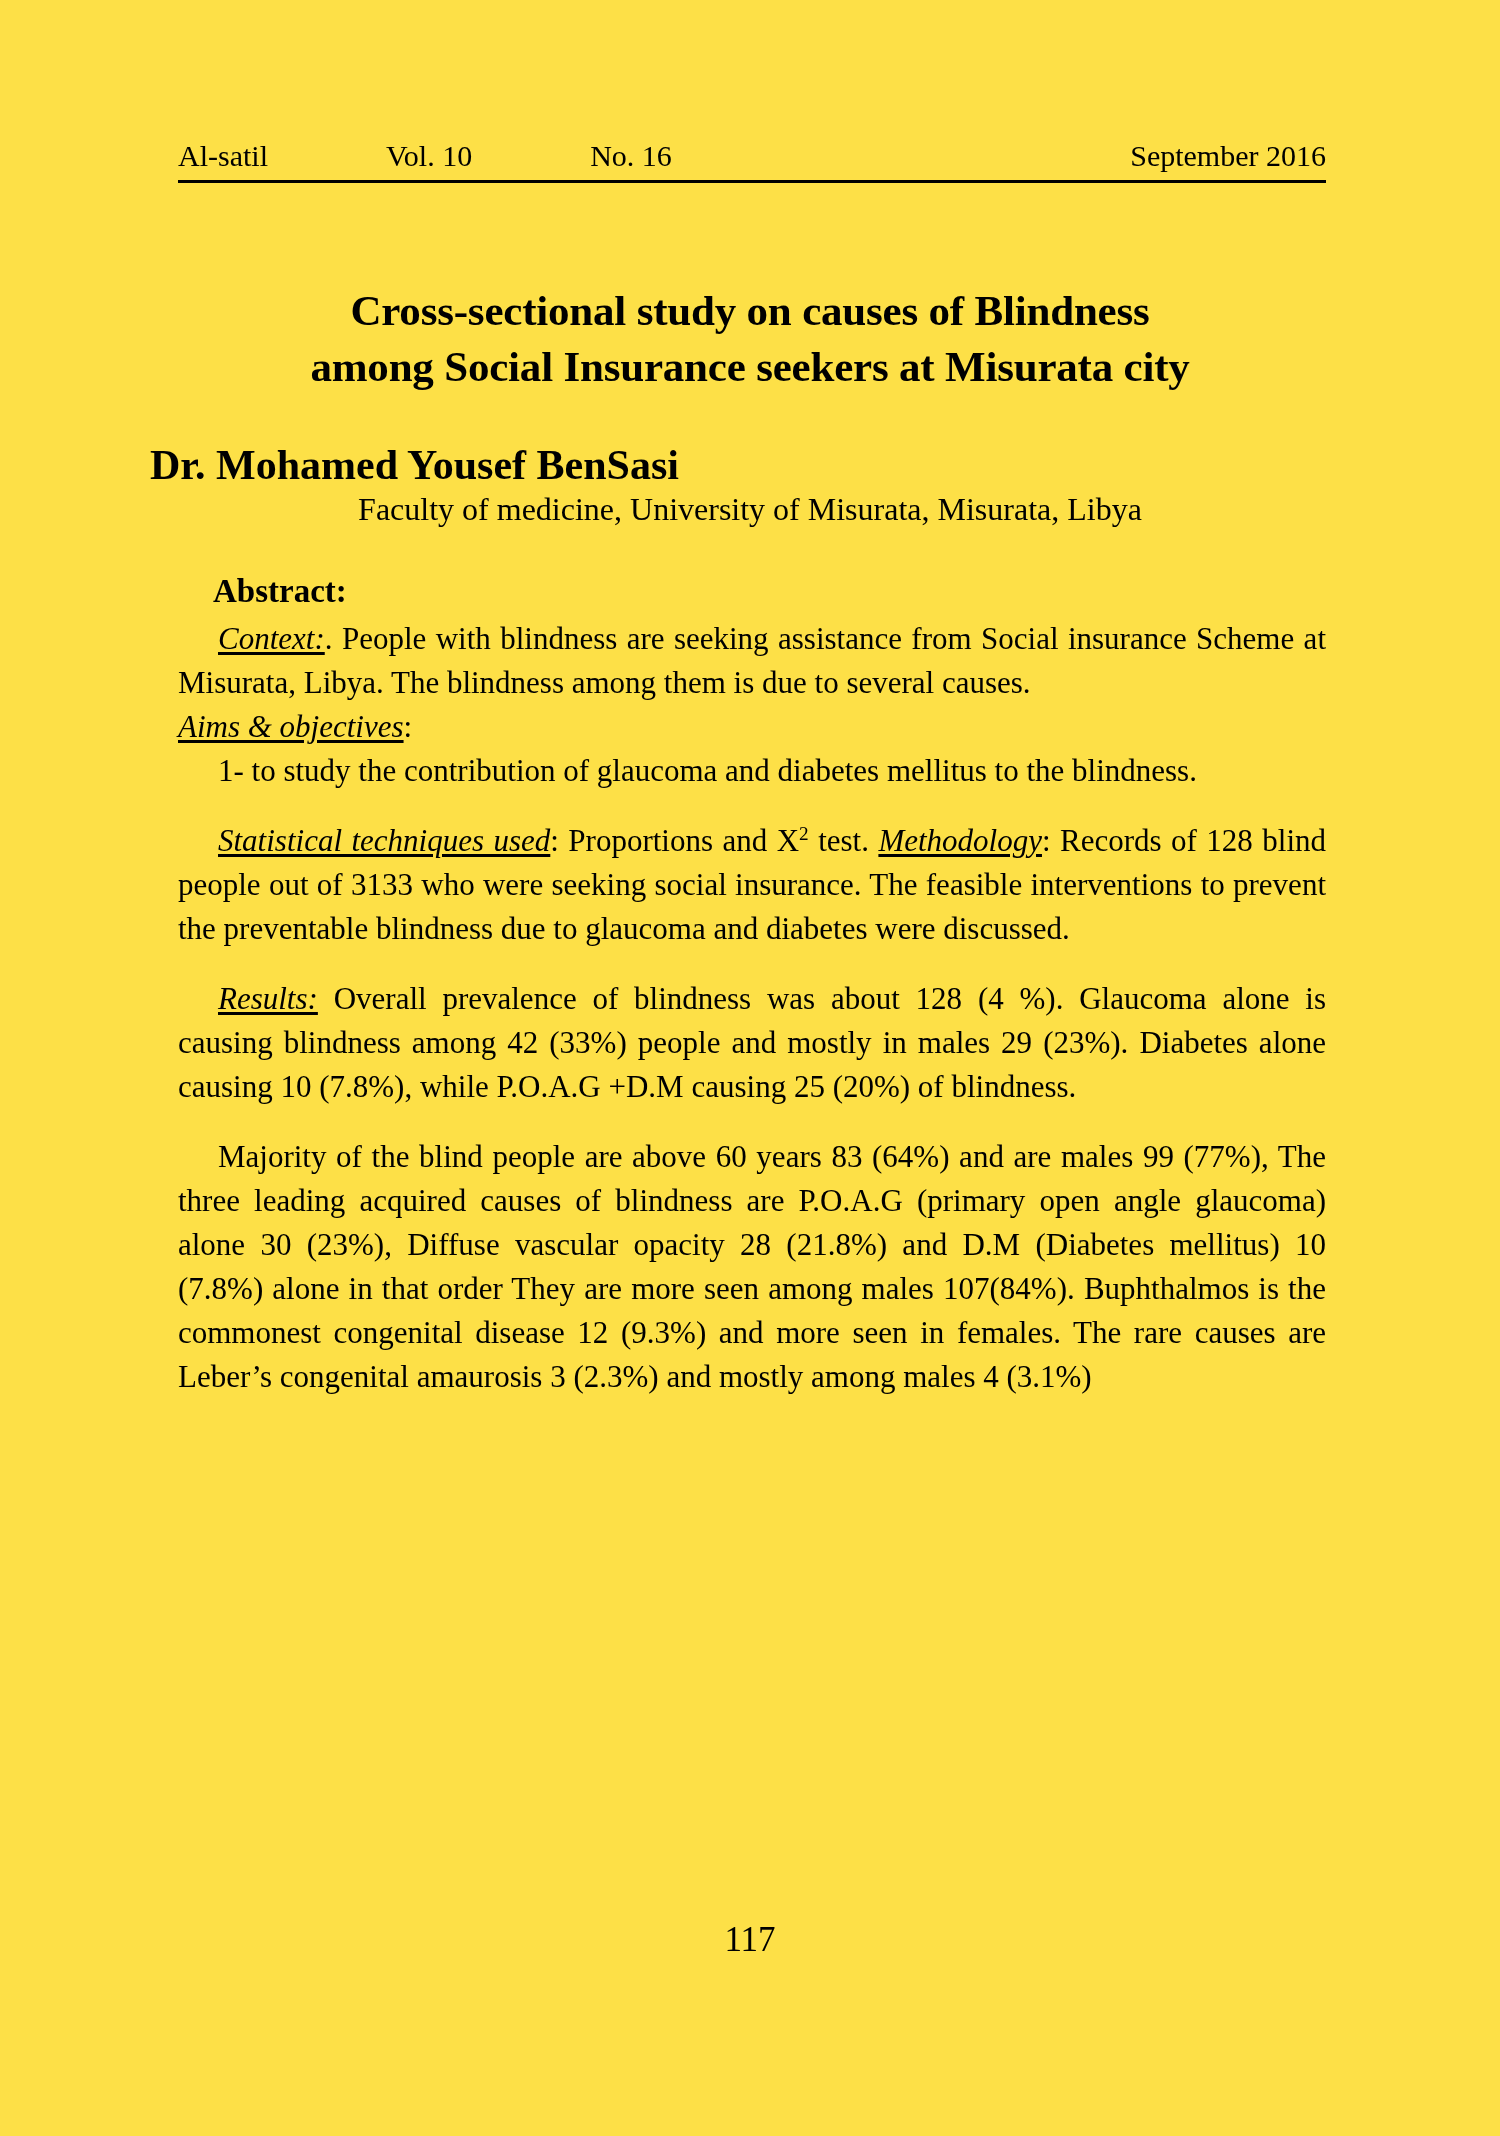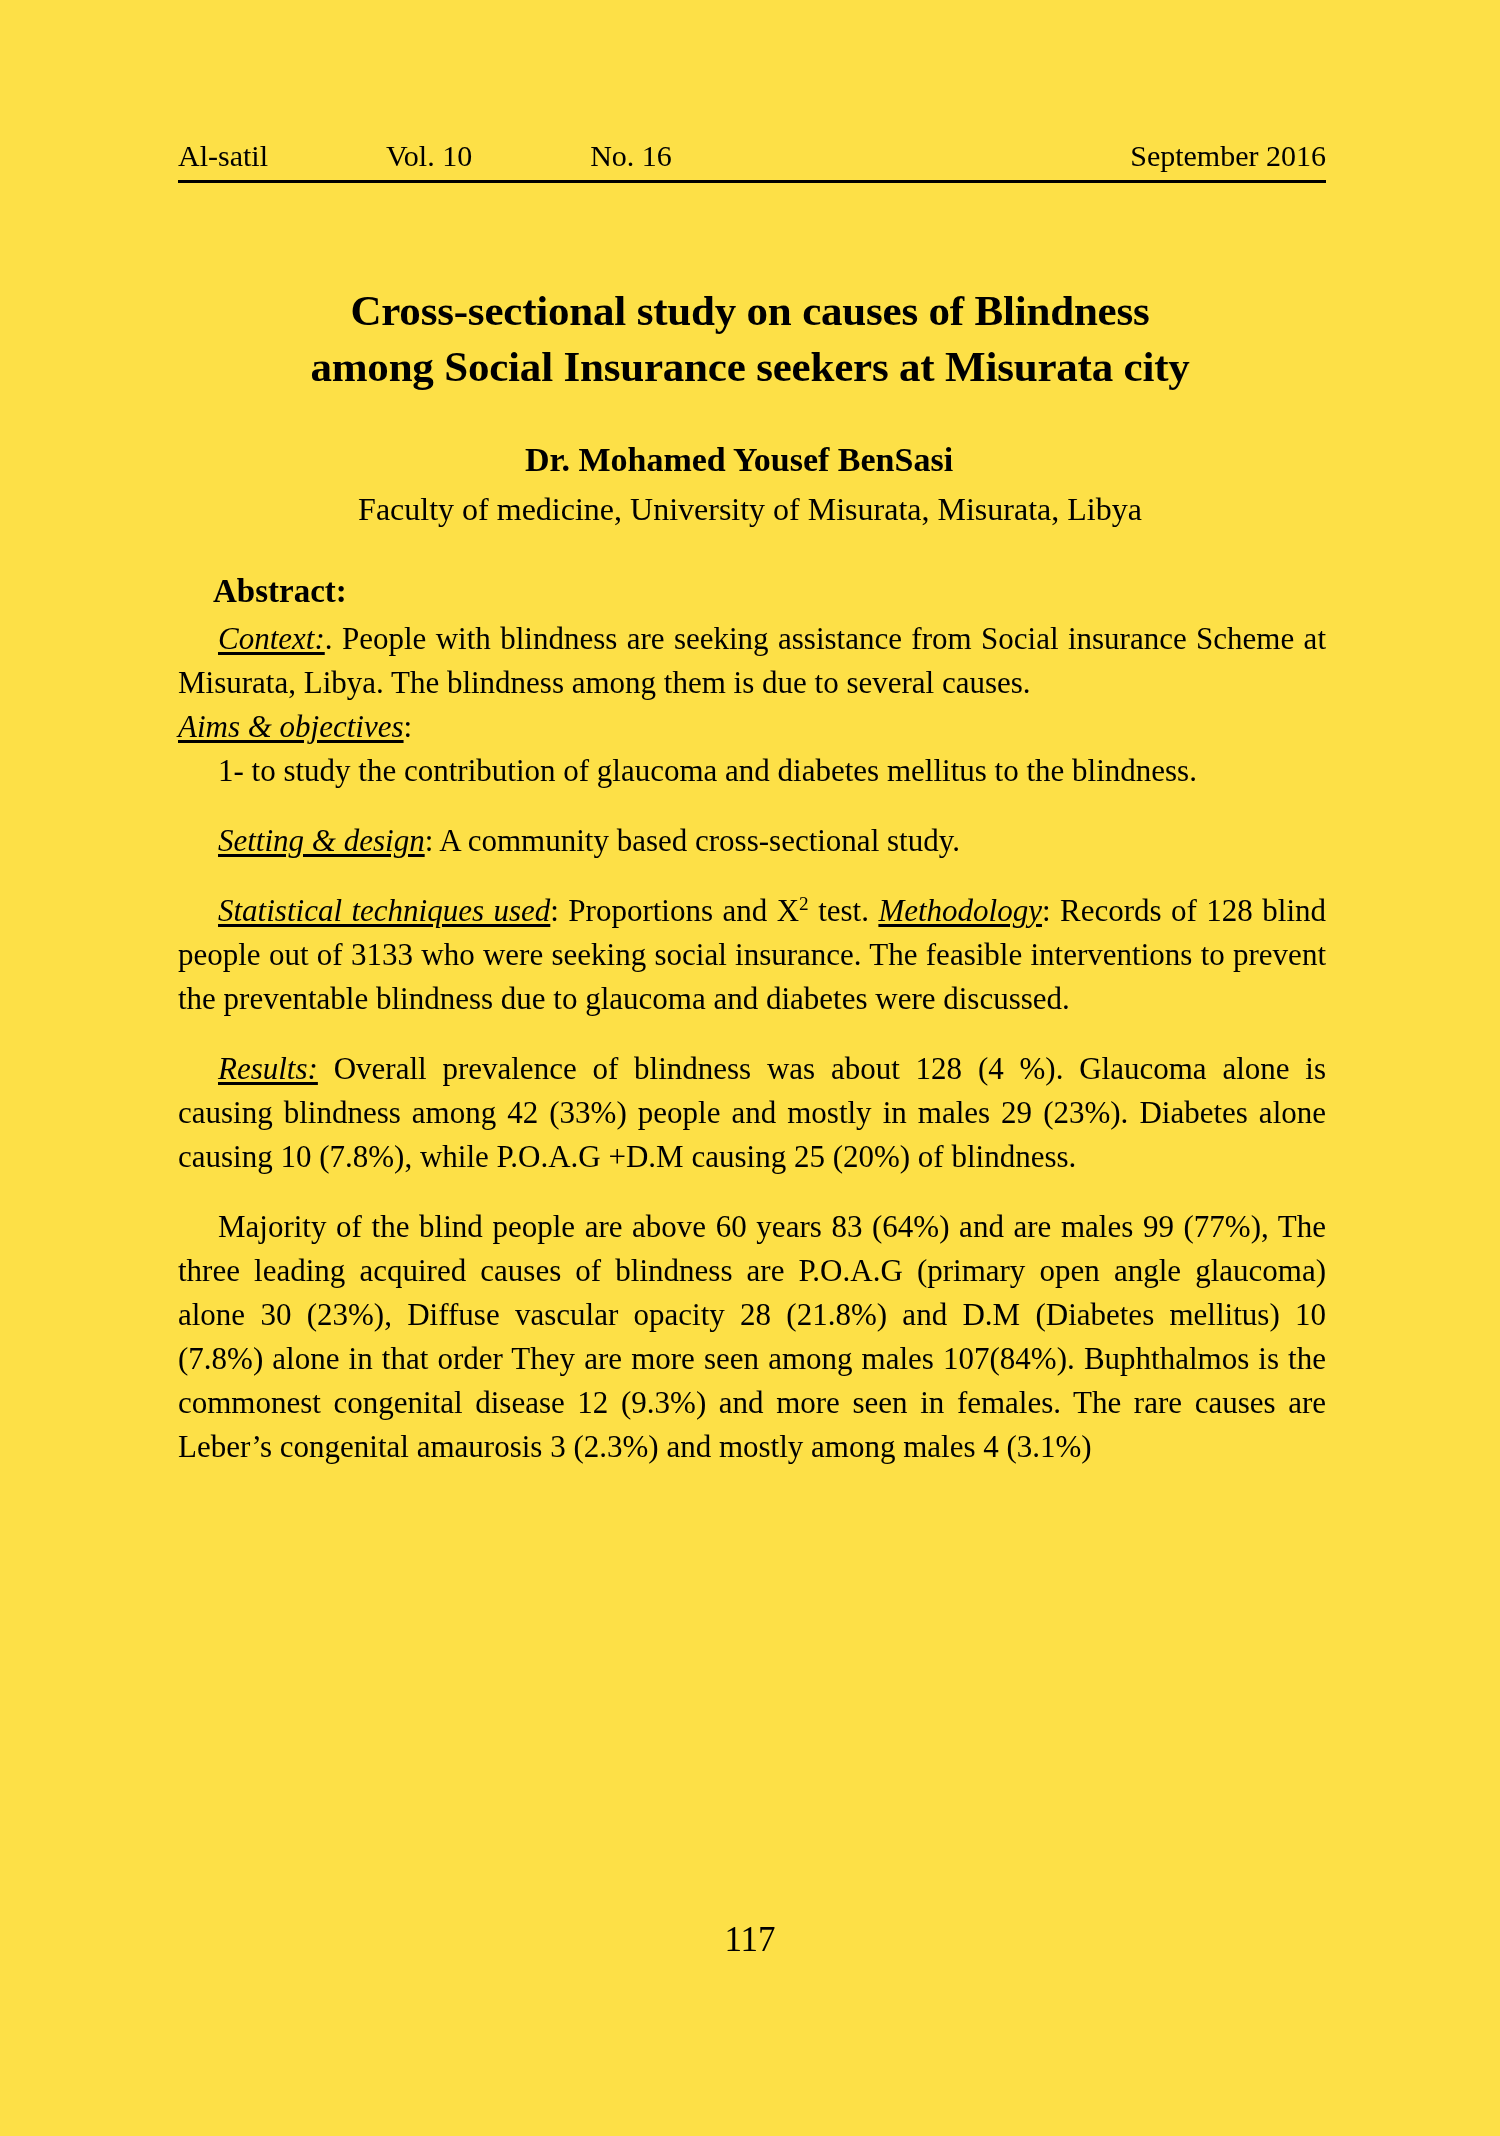--- a/index.html
+++ b/index.html
@@ -57,25 +57,25 @@
     width: 1200px;
     text-align: center;
     font-size: 43px;
     font-weight: bold;
     line-height: 1.30;
     letter-spacing: -0.2px;
   }
 
   .author {
     position: absolute;
-    left: 139px;
+    left: 150px;
     top: 440px;
     width: 1200px;
-    text-align: center;
-    font-size: 34px;
+    text-align: left;
+    font-size: 42px;
     font-weight: bold;
     line-height: 1.2;
   }
 
   .affiliation {
     position: absolute;
     left: 150px;
     top: 490px;
     width: 1200px;
     text-align: center;
@@ -155,21 +155,20 @@
 
     <div class="abstract-heading">Abstract:</div>
 
     <p class="para indent nogap"><span class="lbl">Context:</span><span>. People with blindness are seeking assistance from Social insurance Scheme at Misurata, Libya. The blindness among them is due to several causes.</span></p>
 
     <p class="para nogap"><span class="lbl">Aims &amp; objectives</span><span>:</span></p>
 
     <p class="para indent nogap">1- to study the contribution of glaucoma and diabetes mellitus to the blindness.</p>
 
 
-    <p class="para indent gap"><span class="lbl">Setting &amp; design</span><span>: A community based cross-sectional study.</span></p>
 
     <p class="para indent gap"><span class="lbl">Statistical techniques used</span><span>:  Proportions and X</span><sup>2</sup><span> test. </span><span class="lbl">Methodology</span><span>: Records of 128 blind people out of 3133 who were seeking social insurance. The feasible interventions to prevent the preventable blindness due to glaucoma and diabetes were discussed.</span></p>
 
     <p class="para indent gap"><span class="lbl">Results:</span><span> Overall prevalence of blindness was about 128 (4 %). Glaucoma alone is causing blindness among 42 (33%) people and mostly in males 29 (23%). Diabetes alone causing 10 (7.8%), while P.O.A.G +D.M causing 25 (20%) of blindness.</span></p>
 
     <p class="para indent gap">Majority of the blind people are above 60 years 83 (64%) and are males 99 (77%), The three leading acquired causes of blindness are P.O.A.G (primary open angle glaucoma) alone 30 (23%), Diffuse vascular opacity 28 (21.8%) and D.M (Diabetes mellitus) 10 (7.8%) alone in that order They are more seen among males 107(84%). Buphthalmos is the commonest congenital disease 12 (9.3%) and more seen in females. The rare causes are Leber’s congenital amaurosis 3 (2.3%) and mostly among males 4 (3.1%)</p>
 
 
   </div>
 

